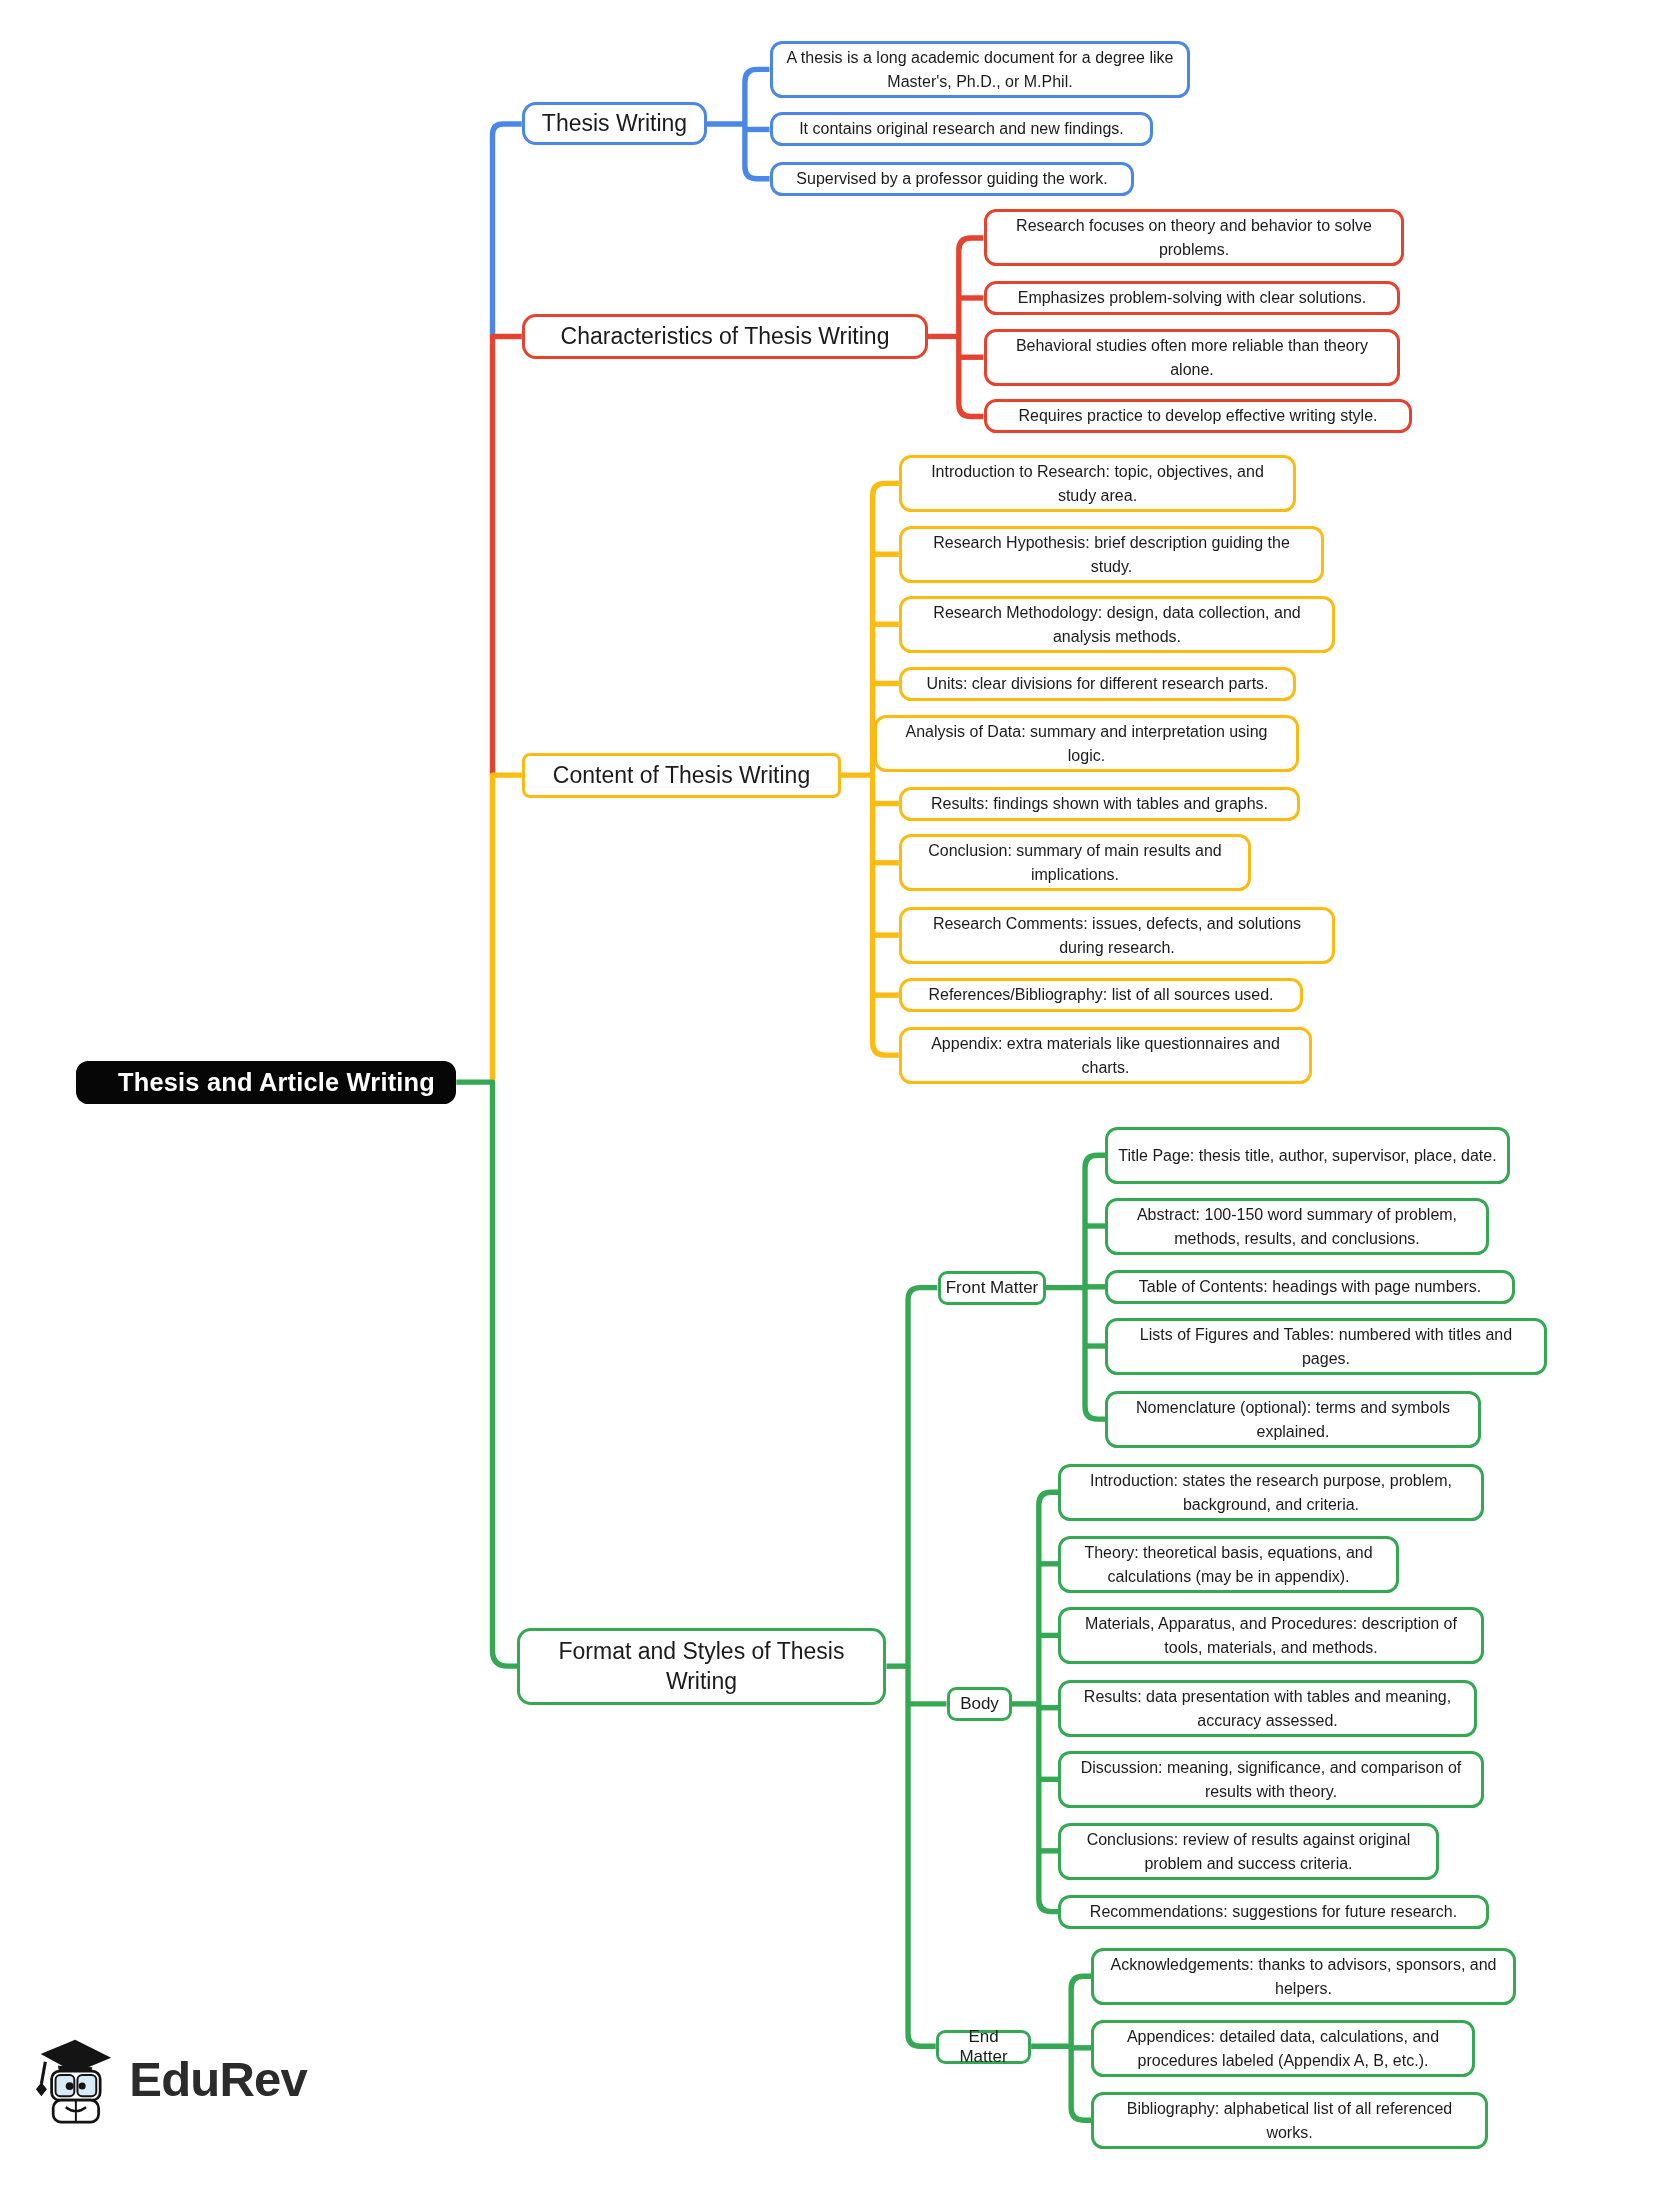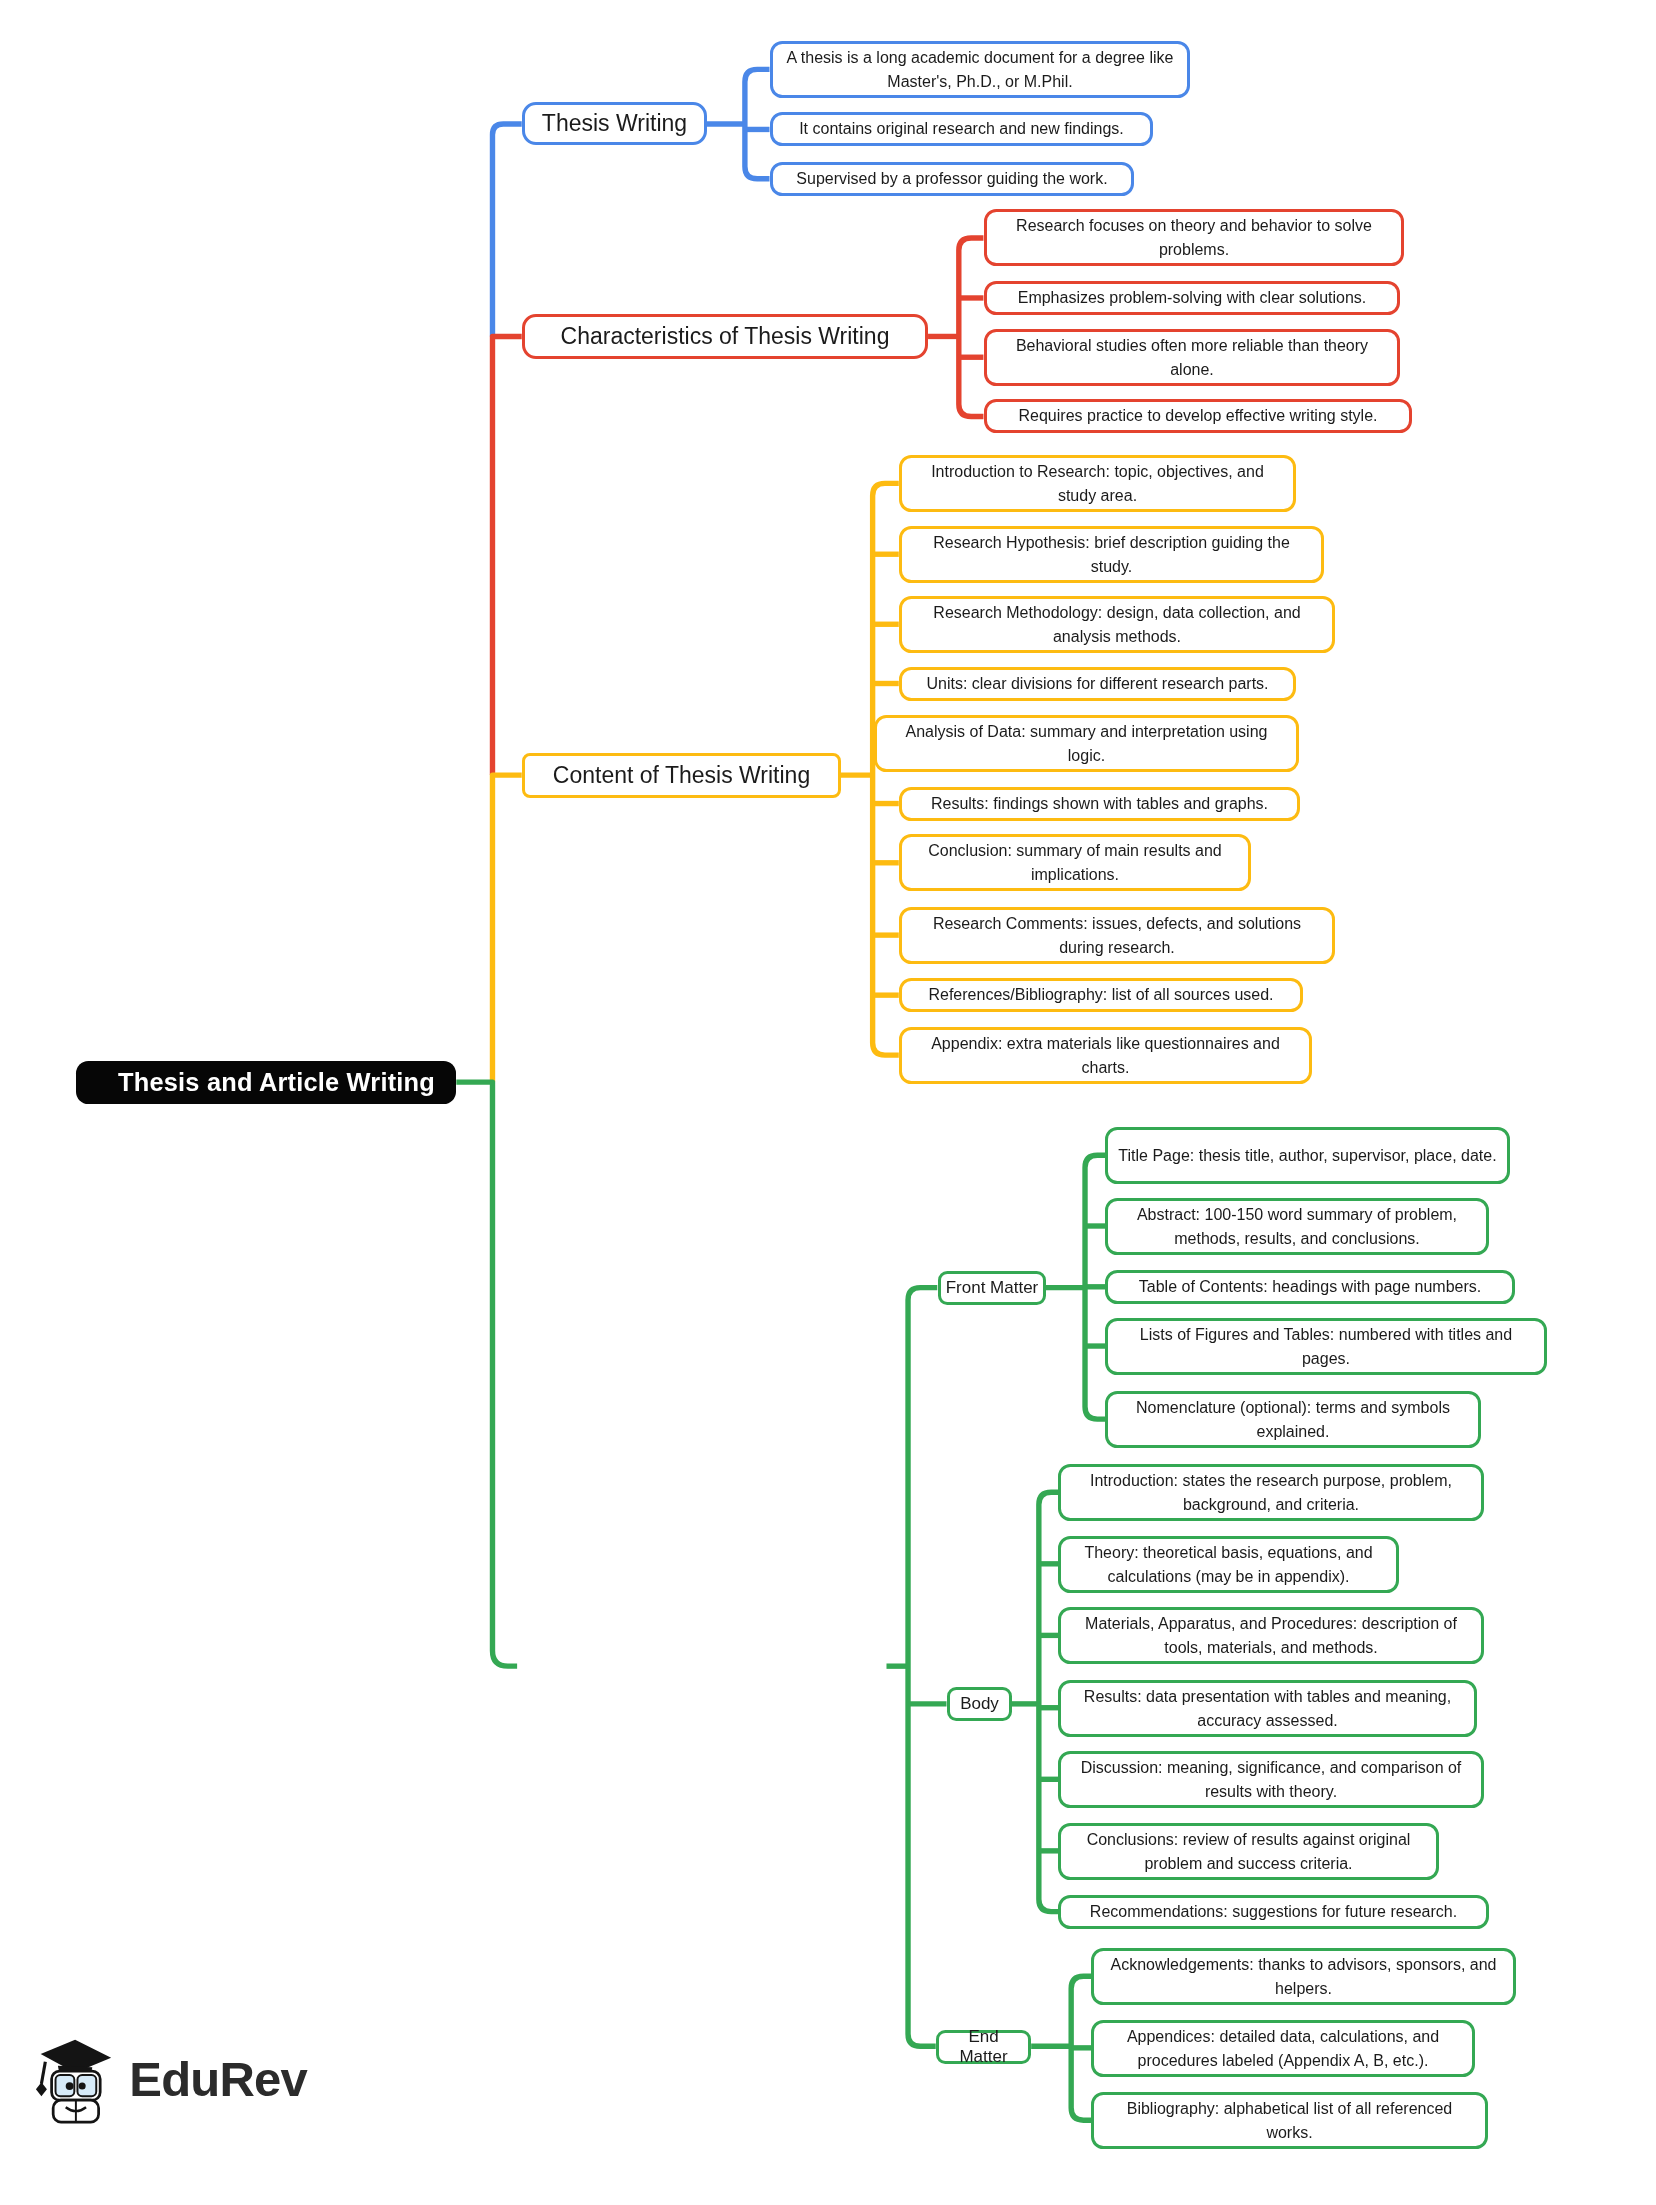--- a/index.html
+++ b/index.html
@@ -136,20 +136,23 @@
     </div>
     <div class="node child" style="left: 899px; top: 907px; width: 436px; height: 57px; border-color: rgb(253, 187, 17);">
       <span>Research Comments: issues, defects, and solutions during research.</span>
     </div>
     <div class="node child oneline" style="left: 899px; top: 978px; width: 404px; height: 34px; border-color: rgb(253, 187, 17);">
       <span>References/Bibliography: list of all sources used.</span>
     </div>
     <div class="node child" style="left: 899px; top: 1027px; width: 413px; height: 57px; border-color: rgb(253, 187, 17);">
       <span>Appendix: extra materials like questionnaires and charts.</span>
     </div>
+    <div class="node blabel" style="left: 517px; top: 1628px; width: 369px; height: 77px; border-color: rgb(52, 168, 83);">
+      <span>Format and Styles of Thesis Writing</span>
+    </div>
     <div class="node slabel" style="left: 938px; top: 1271px; width: 108px; height: 34px; border-color: rgb(52, 168, 83);">
       <span>Front Matter</span>
     </div>
     <div class="node child" style="left: 1105px; top: 1127px; width: 405px; height: 57px; border-color: rgb(52, 168, 83);">
       <span>Title Page: thesis title, author, supervisor, place, date.</span>
     </div>
     <div class="node child" style="left: 1105px; top: 1198px; width: 384px; height: 57px; border-color: rgb(52, 168, 83);">
       <span>Abstract: 100-150 word summary of problem, methods, results, and conclusions.</span>
     </div>
     <div class="node child oneline" style="left: 1105px; top: 1270px; width: 410px; height: 34px; border-color: rgb(52, 168, 83);">

